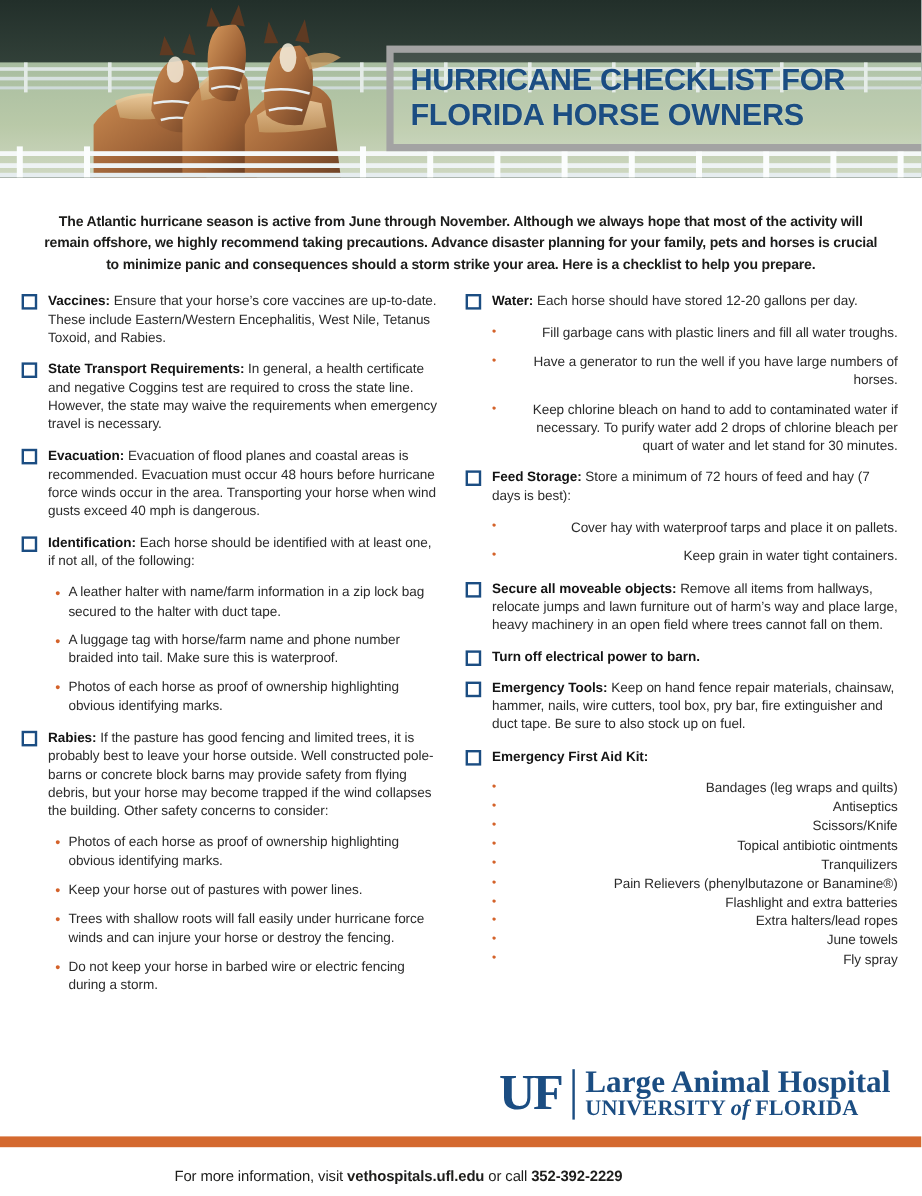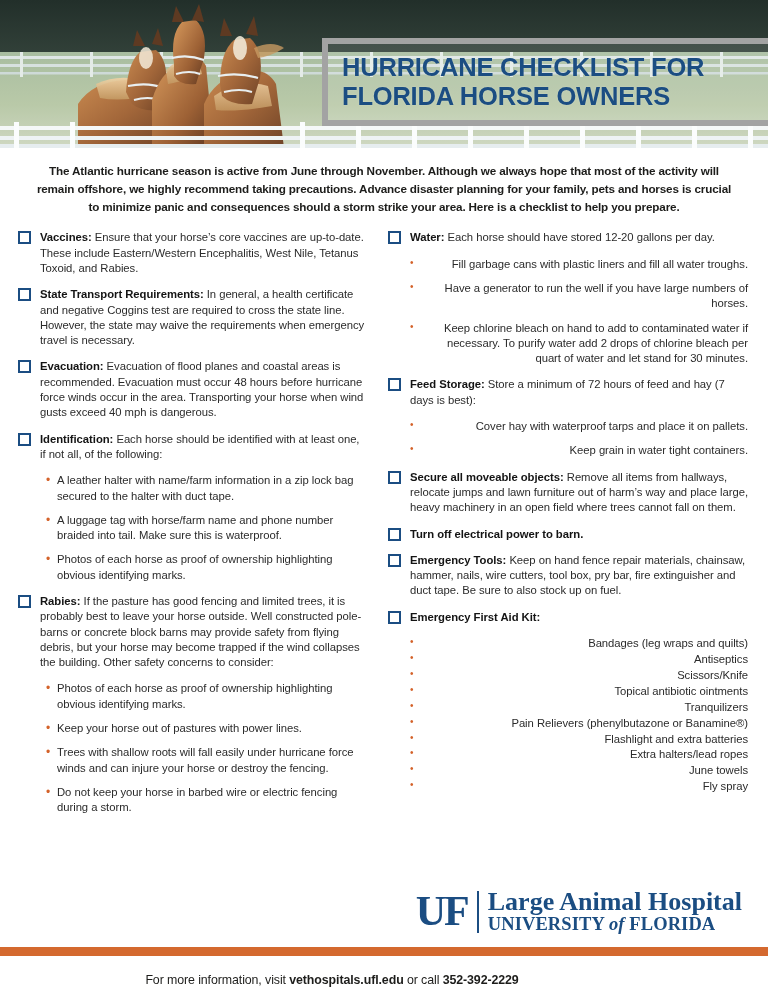--- a/index.html
+++ b/index.html
@@ -41,21 +41,21 @@
     font-weight: 800;
     font-size: 25.5px;
     line-height: 1.14;
     letter-spacing: -0.2px;
     white-space: nowrap;
     text-shadow: 0 0 2px rgba(255,255,255,0.25);
   }
 
   
   .intro {
-    margin: 14px auto 0;
+    margin: 28px auto 0;
     width: 700px;
     text-align: center;
     font-size: 11.7px;
     font-weight: 700;
     line-height: 1.52;
     color: #1d1d1b;
     letter-spacing: -0.15px;
   }
 
   

